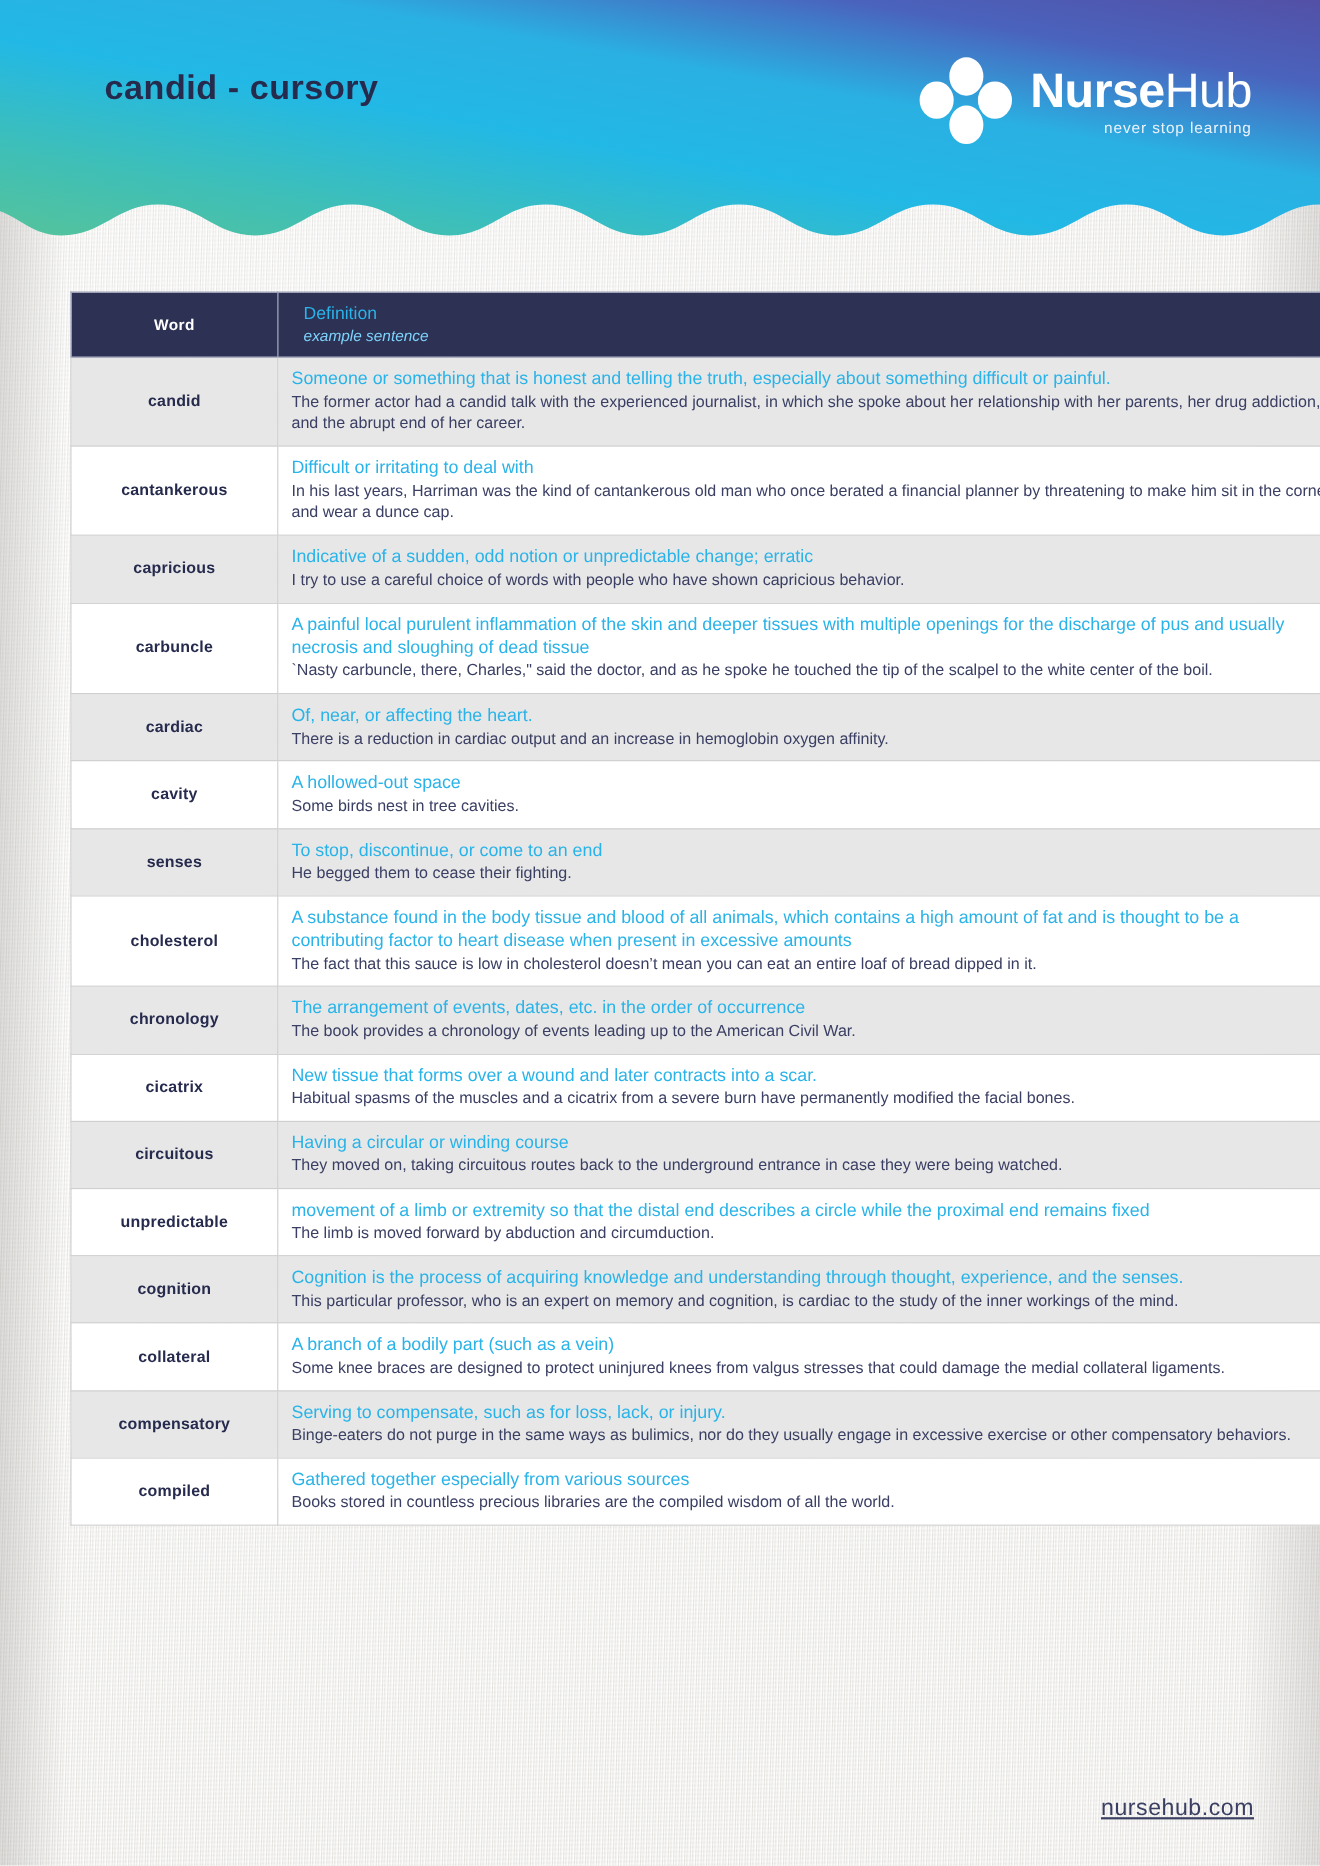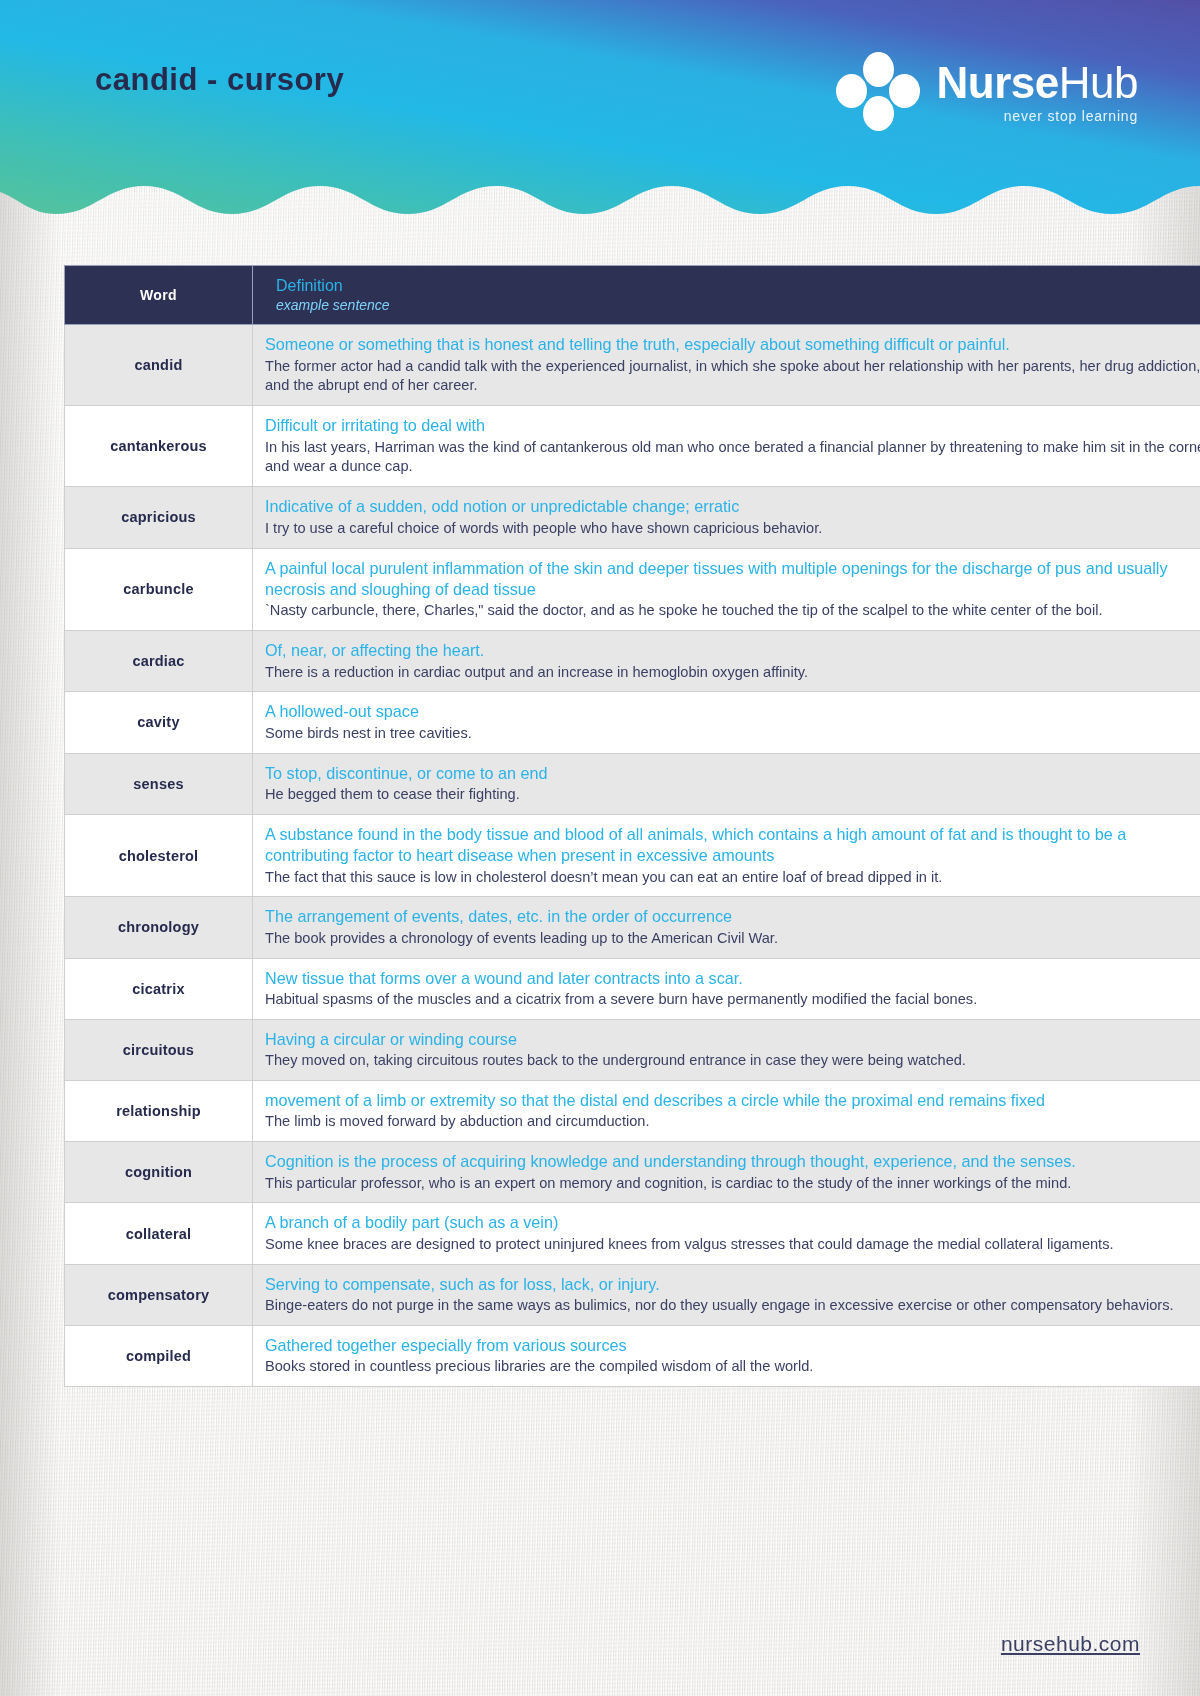--- a/index.html
+++ b/index.html
@@ -339,21 +339,21 @@
           </td>
         </tr>
         <tr class="row-even">
           <td class="cell-word">circuitous</td>
           <td class="cell-def">
             <div class="def-text">Having a circular or winding course</div>
             <div class="ex-text">They moved on, taking circuitous routes back to the underground entrance in case they were being watched.</div>
           </td>
         </tr>
         <tr class="row-odd">
-          <td class="cell-word">relationship</td>
+          <td class="cell-word">unpredictable</td>
           <td class="cell-def">
             <div class="def-text">movement of a limb or extremity so that the distal end describes a circle while the proximal end remains fixed</div>
             <div class="ex-text">The limb is moved forward by abduction and circumduction.</div>
           </td>
         </tr>
         <tr class="row-even">
           <td class="cell-word">cognition</td>
           <td class="cell-def">
             <div class="def-text">Cognition is the process of acquiring knowledge and understanding through thought, experience, and the senses.</div>
             <div class="ex-text">This particular professor, who is an expert on memory and cognition, is cardiac to the study of the inner workings of the mind.</div>

